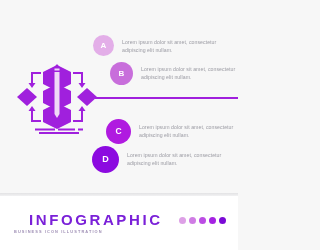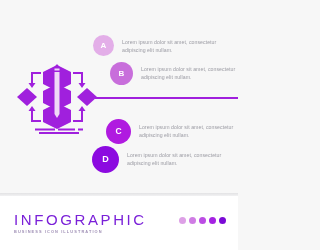--- a/index.html
+++ b/index.html
@@ -105,24 +105,25 @@
     height: 54px;
     background: #ffffff;
   }
   #brand-block {
     position: absolute;
     left: 14px;
     top: 16px;
   }
   #brand-title {
     font-size: 15px;
-    font-weight: normal;
+    font-weight: bold;
     letter-spacing: 2.6px;
     color: #7a20d8;
     line-height: 1;
+    margin-left: 15px;
   }
   #brand-subtitle {
     margin-top: 3px;
     font-size: 3.9px;
     font-weight: bold;
     letter-spacing: 1.1px;
     color: #9f8fb5;
     line-height: 1;
   }
   #dots {

